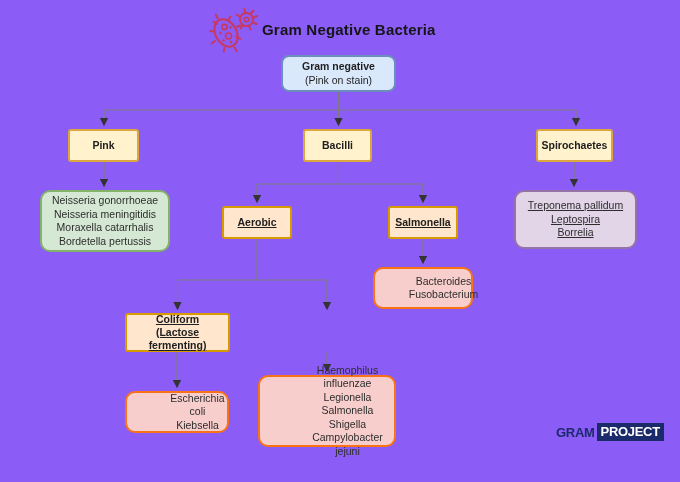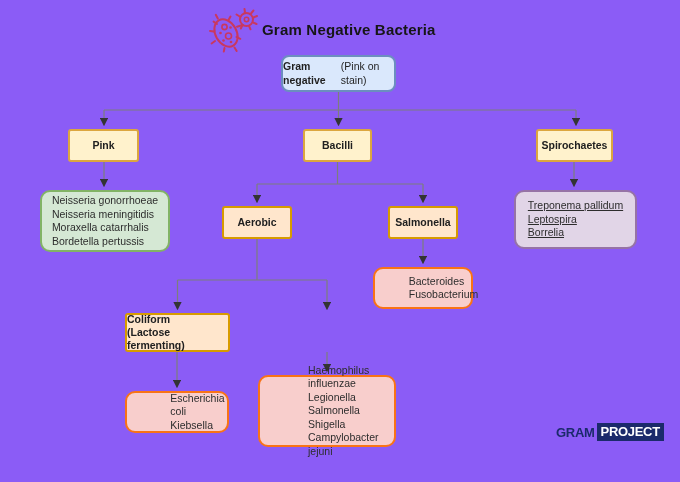--- a/index.html
+++ b/index.html
@@ -7,29 +7,29 @@
     position:relative;width:680px;height:482px;background:#8b5cf6;
     font-family:"Liberation Sans",sans-serif;overflow:hidden;color:#1f1f1f;
   }
   .title{
     position:absolute;left:262px;top:21px;font-size:15px;font-weight:700;
     letter-spacing:.2px;color:#161616;
   }
   .icon-wrap{position:absolute;left:207px;top:7px;width:52px;height:46px;}
   svg.lines{position:absolute;left:0;top:0;width:680px;height:482px;}
   .node{
-    position:absolute;box-sizing:border-box;display:flex;flex-direction:row;
-    align-items:center;justify-content:center;
+    position:absolute;box-sizing:border-box;display:flex;flex-direction:column;
+    align-items:center;justify-content:center;text-align:center;
   }
   .node span{white-space:pre-line;}
   .branch{
     background:#fff2cc;border:2px solid #dca63f;border-radius:3px;
     font-weight:700;font-size:10.5px;line-height:13px;color:#202020;
   }
-  .branch.peach{background:#ffe6cc;border-color:#d79b00;}
+  .branch.peach{background:#ffe6cc;border-color:#d79b00;text-decoration:underline;}
   .rootnode{
     background:#dae8fc;border:2px solid #6c8ebf;border-radius:8px;
     font-size:10.5px;line-height:13.5px;
   }
   .rootnode .bold{font-weight:700;}
   .leaf{
     border-radius:10px;font-size:10.5px;line-height:13.5px;color:#2d2d2d;
     padding:5px 7px;
   }
   .leaf.green{background:#d5e8d4;border:2px solid #82b366;}

